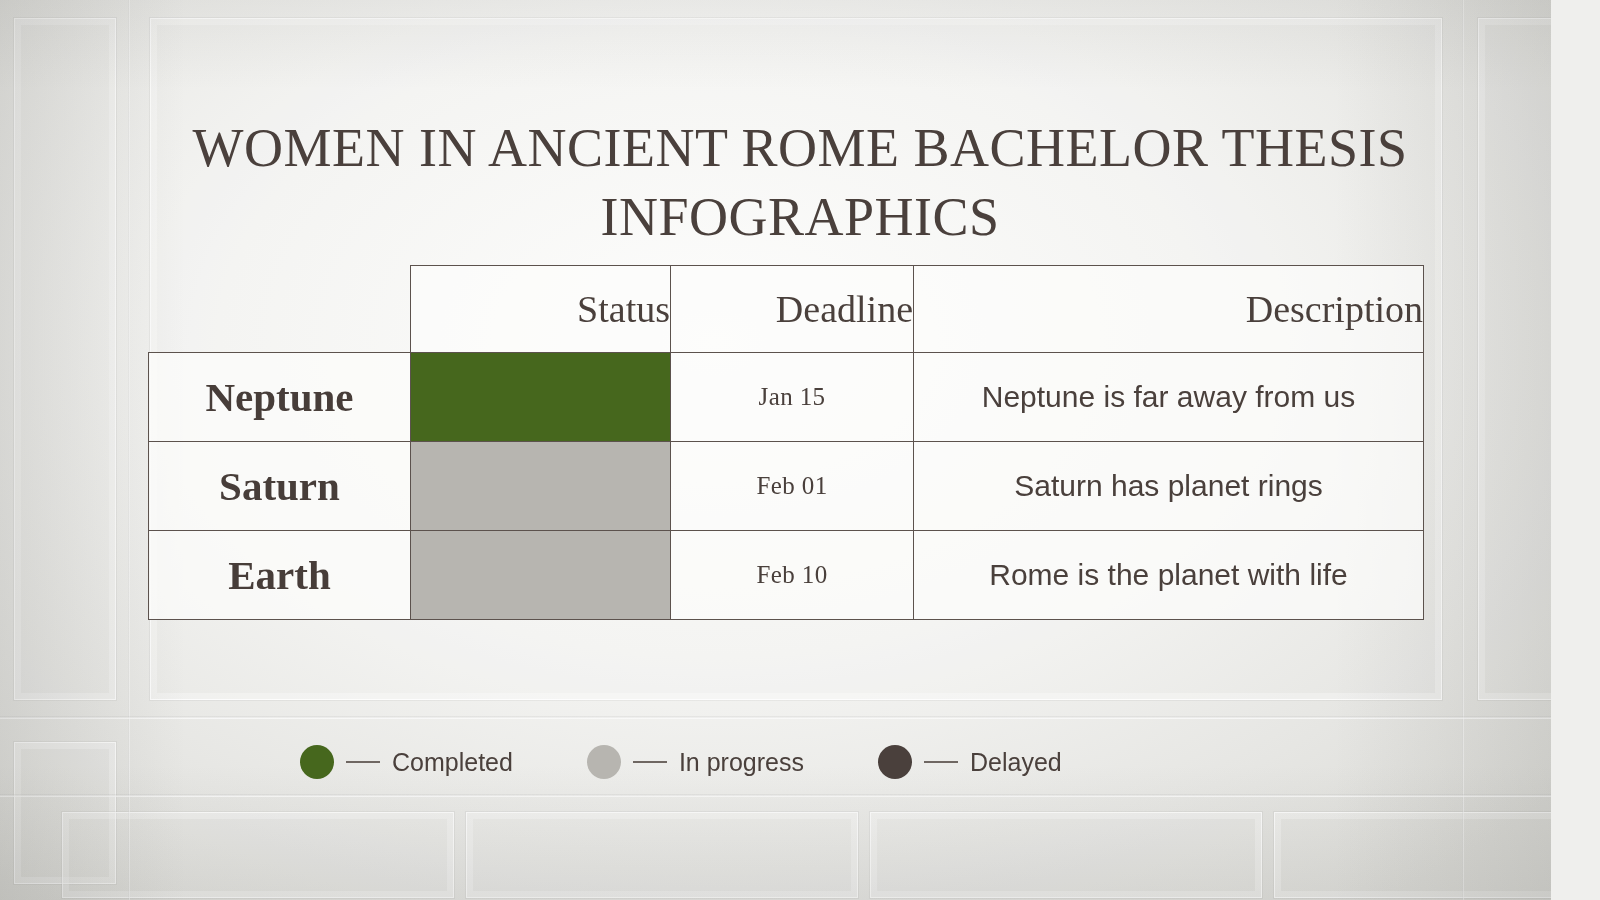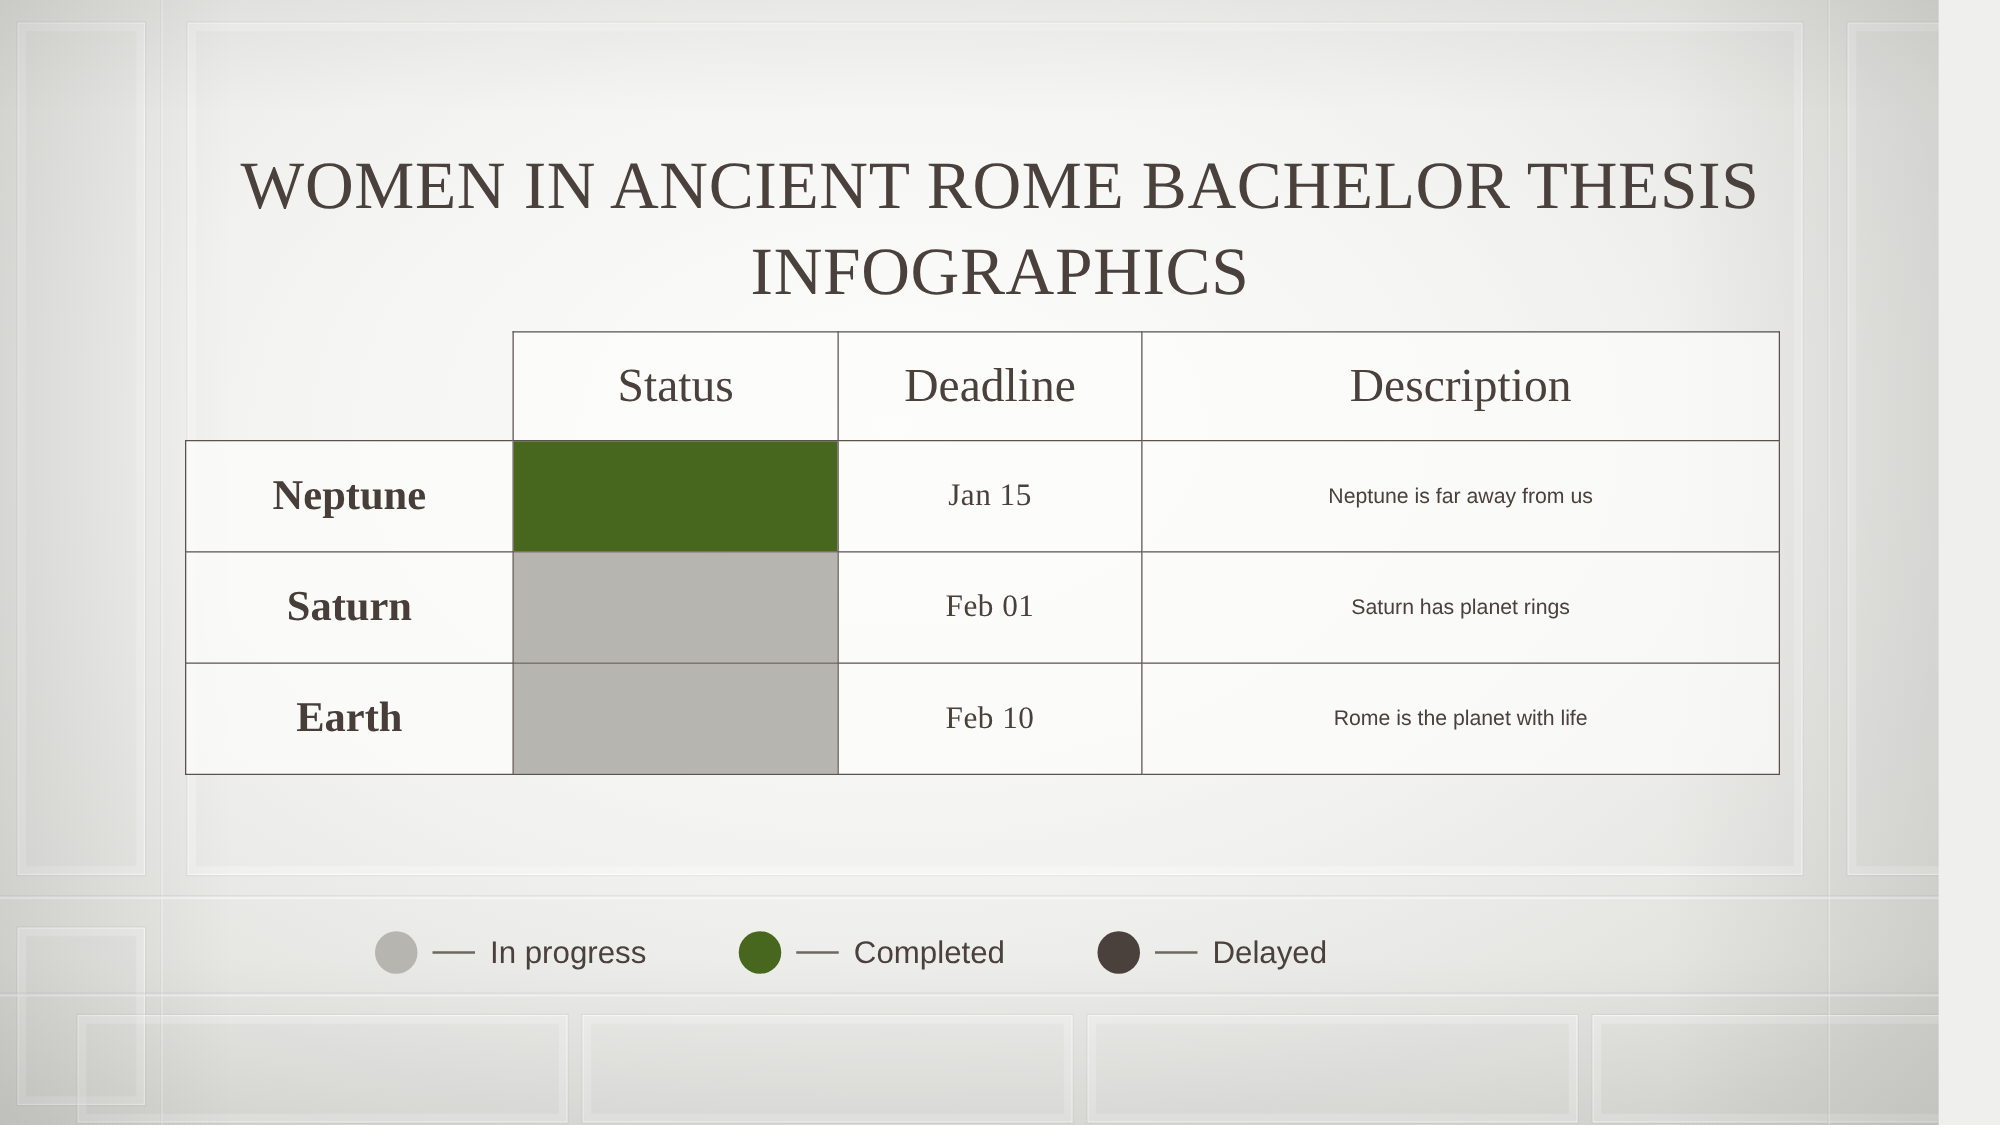--- a/index.html
+++ b/index.html
@@ -107,29 +107,29 @@
     border: none !important;
     background: transparent !important;
   }
 
   th.head {
     height: 86px;
     font-family: "Liberation Serif", serif;
     font-weight: normal;
     font-size: 38px;
     color: #4a403c;
-    text-align: center;
+    text-align: right;
     vertical-align: middle;
   }
 
   td.rowname {
     height: 88px;
     font-family: "Liberation Serif", serif;
     font-weight: bold;
-    font-size: 34px;
+    font-size: 41px;
     color: #473d39;
     text-align: center;
     vertical-align: middle;
   }
 
   td.statuscell {
     padding: 0;
     vertical-align: middle;
   }
   .swatch {
@@ -142,21 +142,21 @@
     font-family: "Liberation Serif", serif;
     font-size: 25px;
     color: #4a403c;
     text-align: center;
     vertical-align: middle;
     letter-spacing: 0.4px;
   }
 
   td.desc {
     font-family: "Liberation Sans", sans-serif;
-    font-size: 17px;
+    font-size: 30px;
     color: #4a403c;
     text-align: center;
     vertical-align: middle;
   }
 
   
   .legend {
     position: absolute;
     top: 745px;
     left: 300px;
@@ -252,28 +252,28 @@
             </td>
             <td class="deadline">Feb 10</td>
             <td class="desc">Rome is the planet with life</td>
           </tr>
         </tbody>
       </table>
     </div>
 
     <div class="legend">
       <div class="legend-item">
+        <span class="legend-dot" style="background:#46671d;"></span>
+        <span class="legend-dash"></span>
+        <span class="legend-label">Completed</span>
+      </div>
+      <div class="legend-item">
         <span class="legend-dot" style="background:#b7b5b0;"></span>
         <span class="legend-dash"></span>
         <span class="legend-label">In progress</span>
-      </div>
-      <div class="legend-item">
-        <span class="legend-dot" style="background:#46671d;"></span>
-        <span class="legend-dash"></span>
-        <span class="legend-label">Completed</span>
       </div>
       <div class="legend-item">
         <span class="legend-dot" style="background:#4a403c;"></span>
         <span class="legend-dash"></span>
         <span class="legend-label">Delayed</span>
       </div>
     </div>
 
   </div>
 </div>

